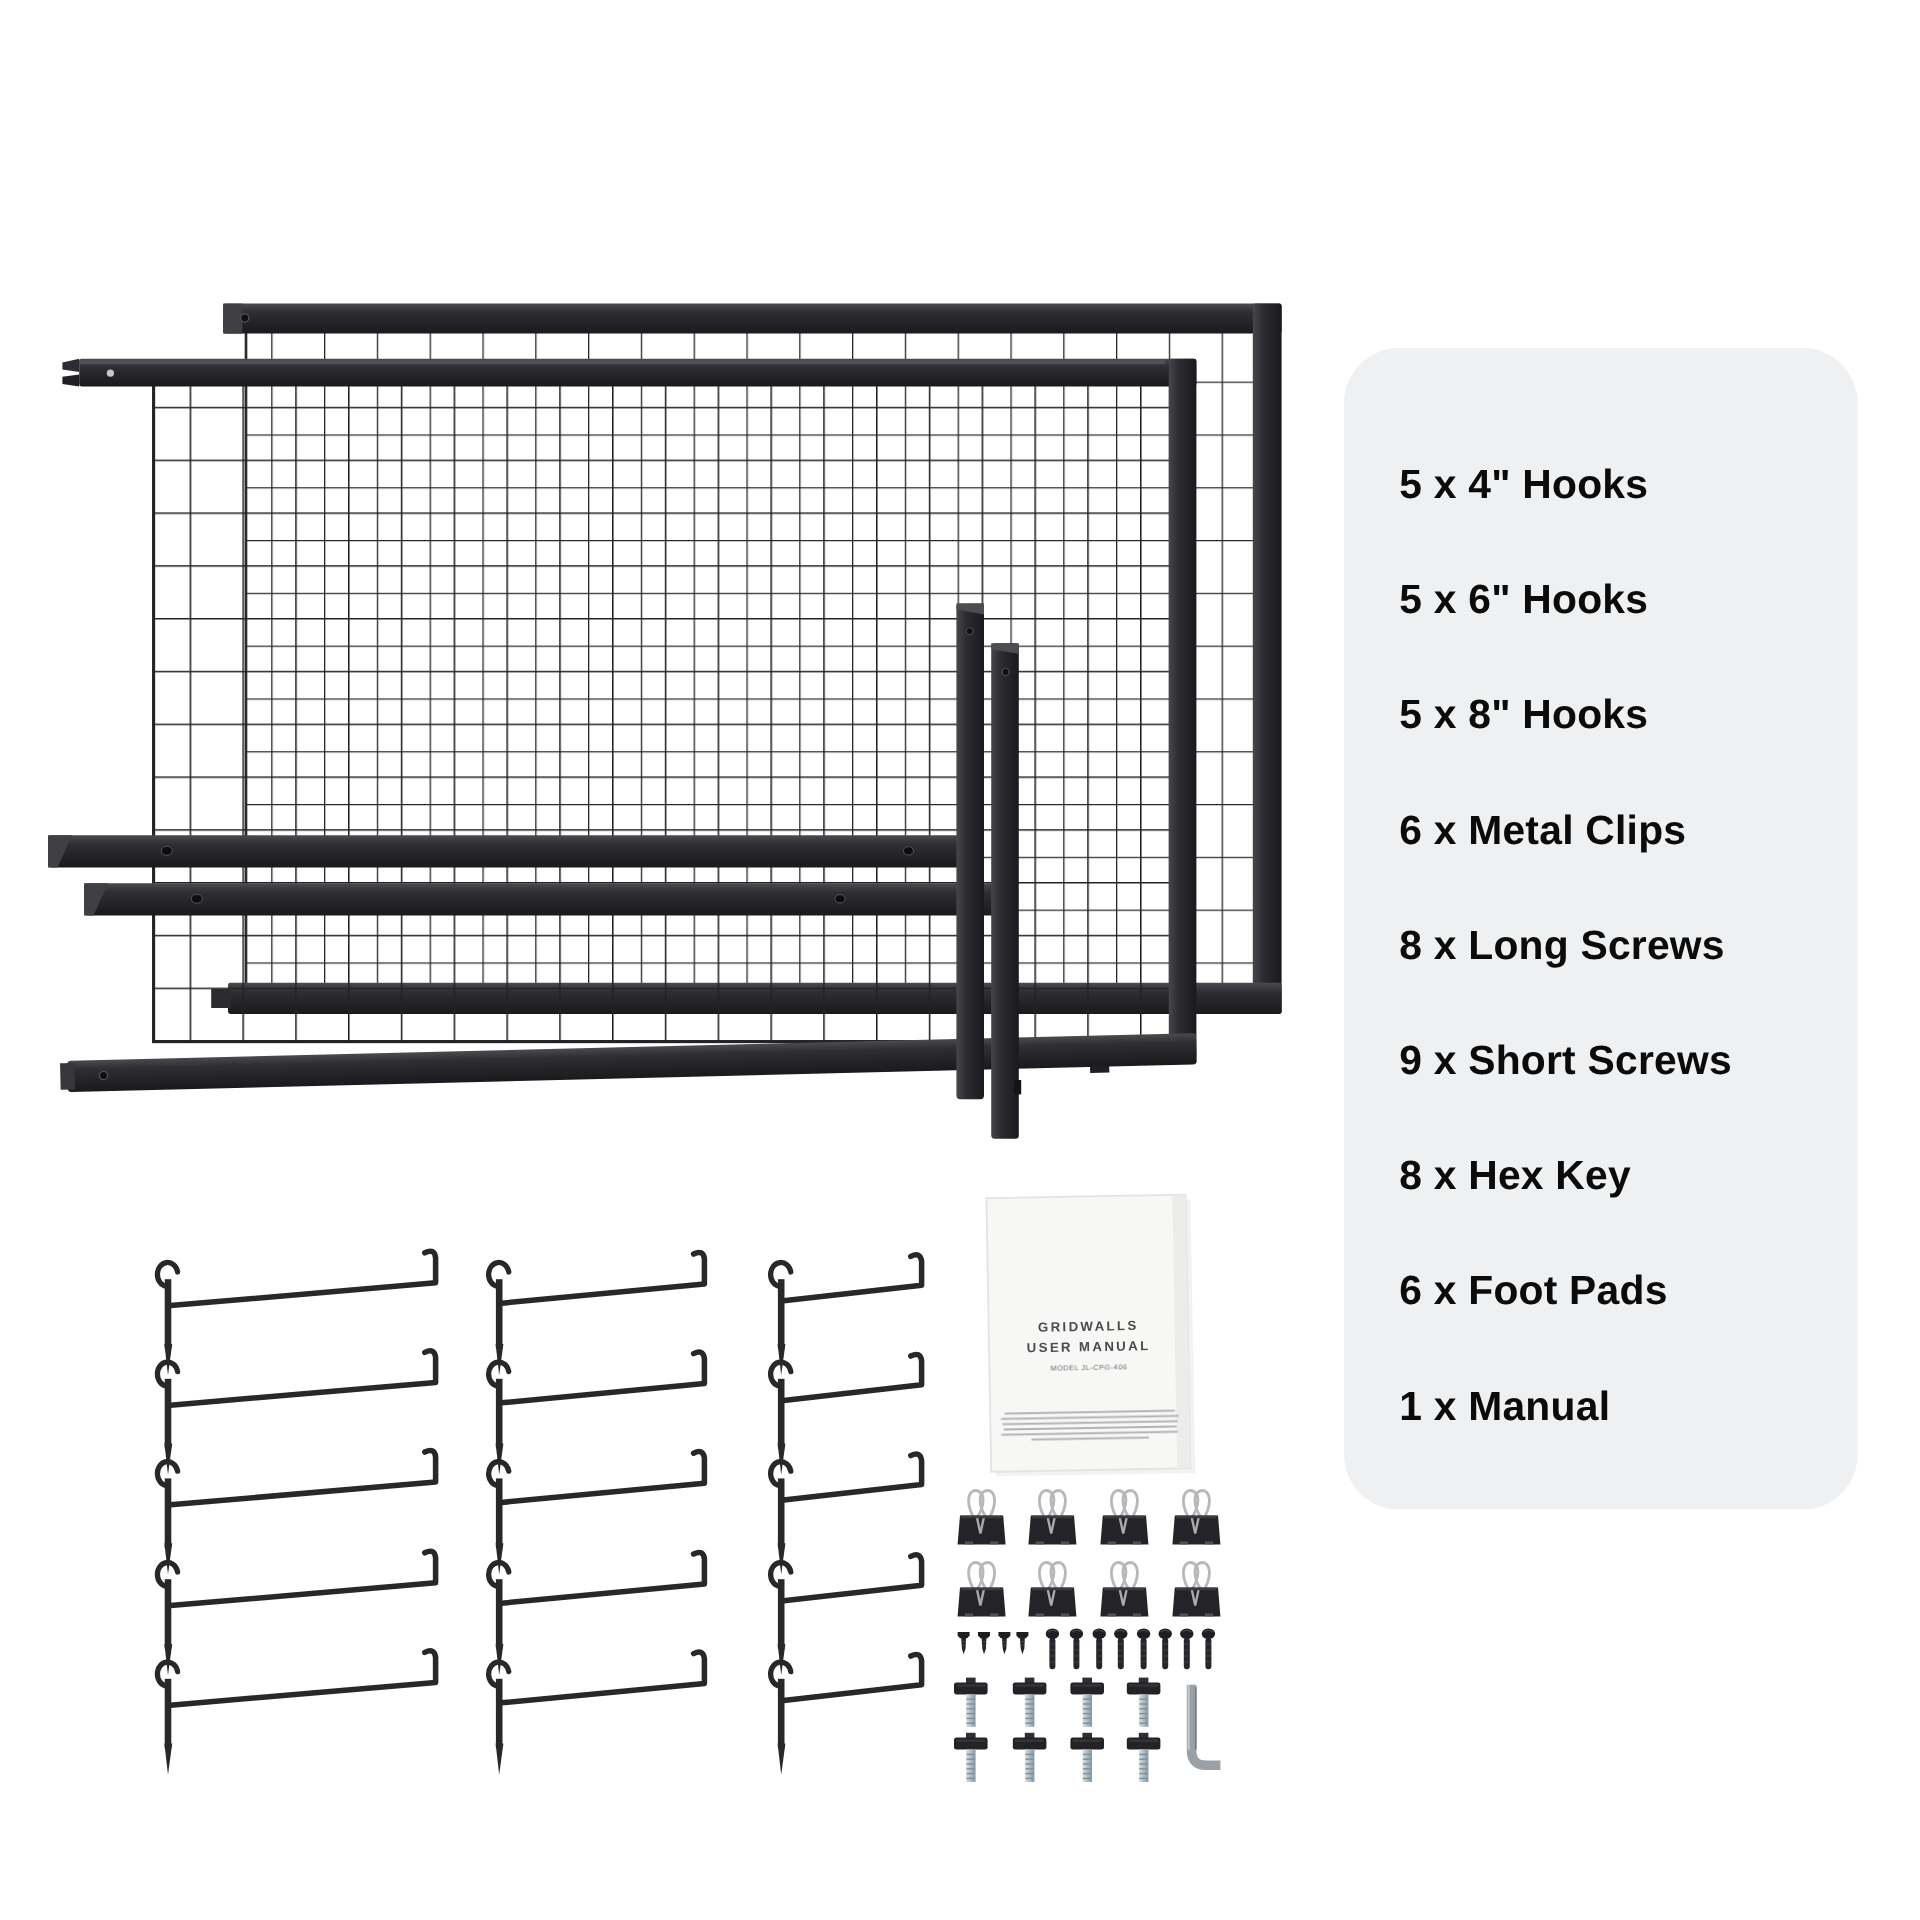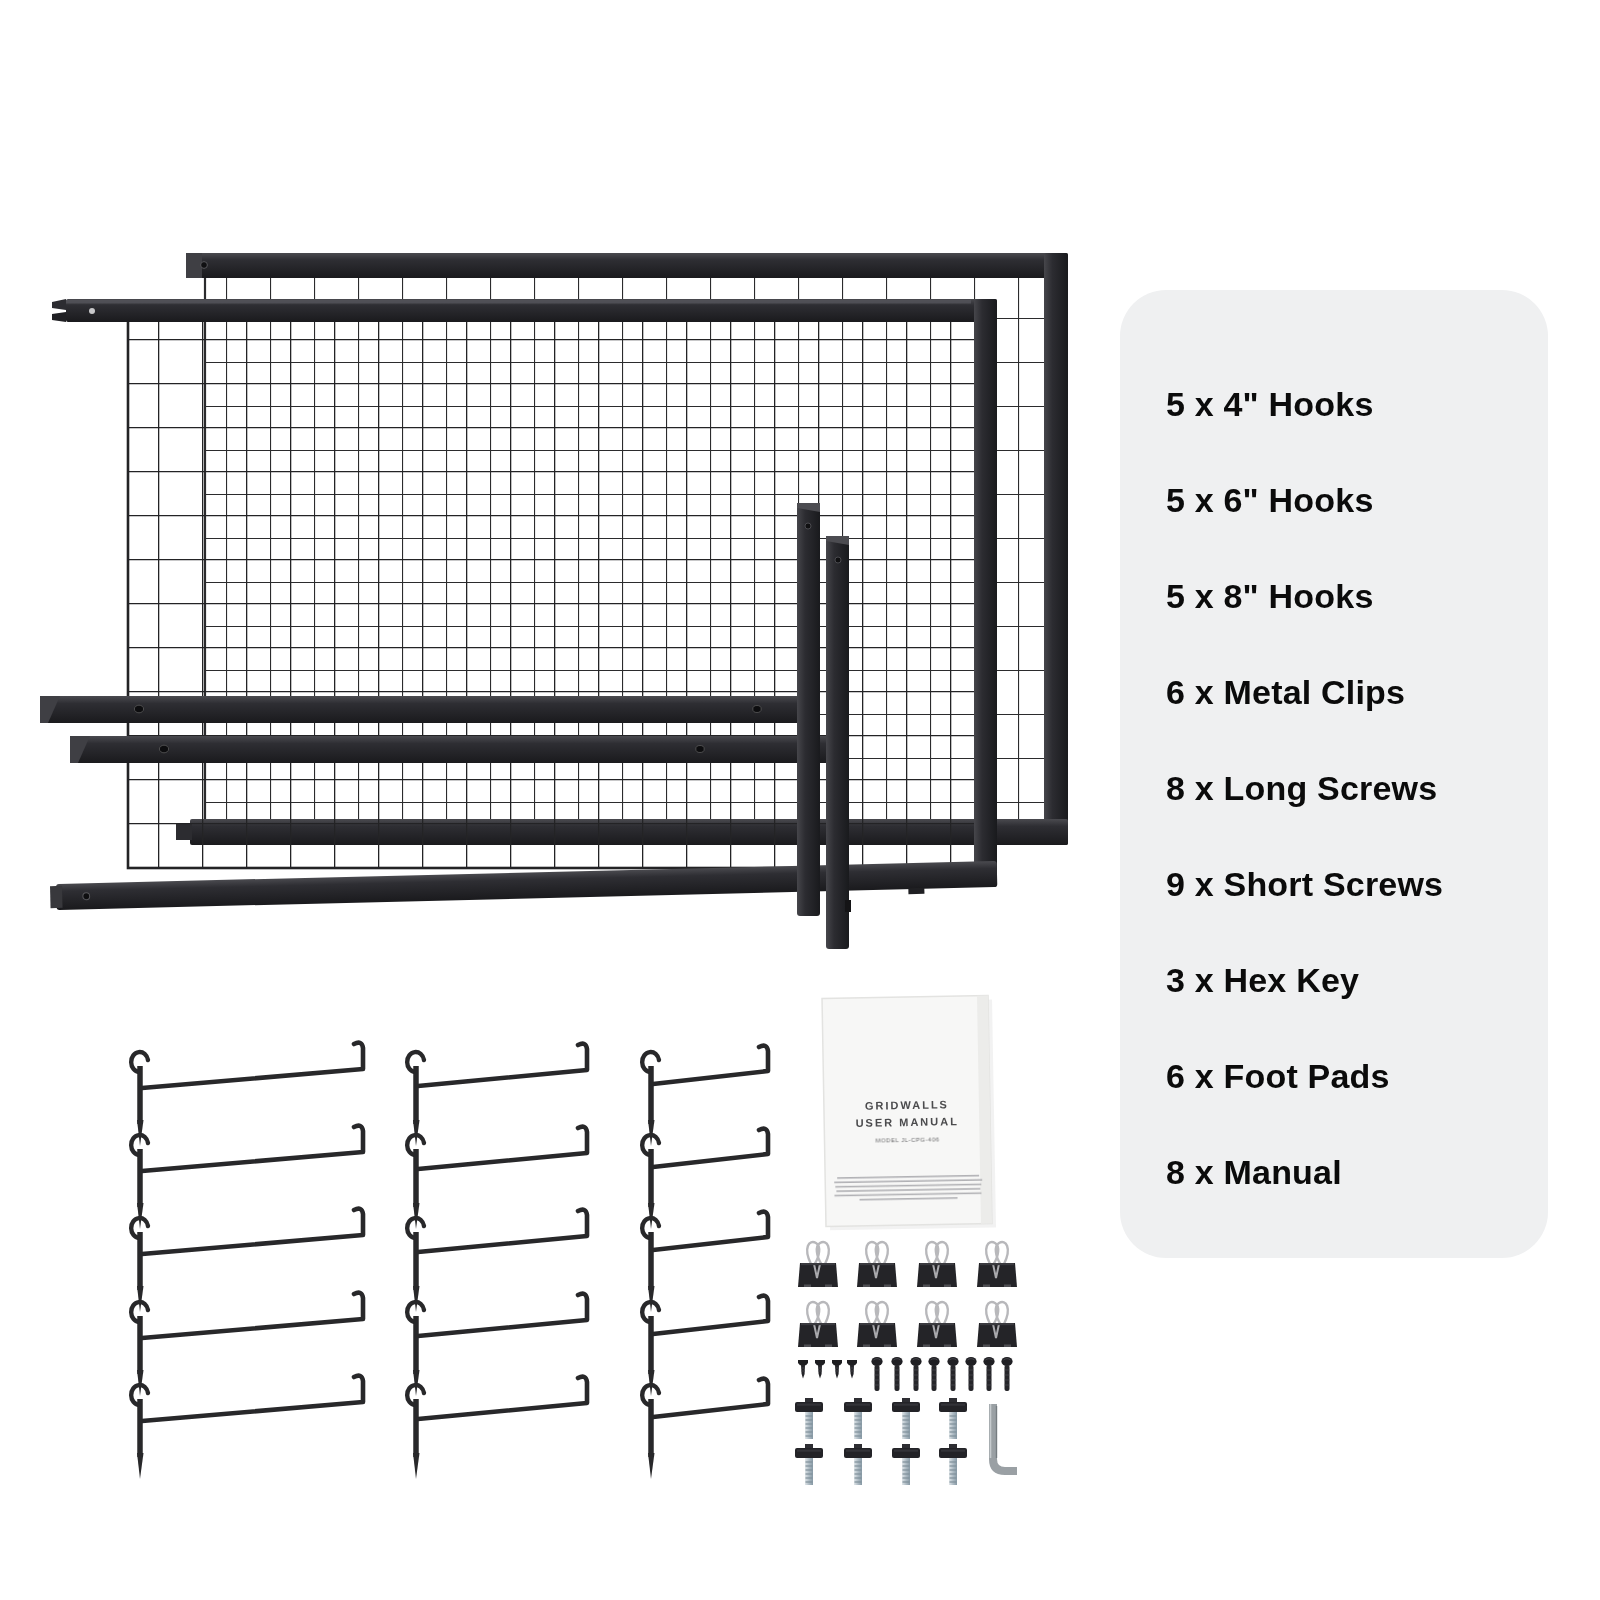--- a/index.html
+++ b/index.html
@@ -252,18 +252,18 @@
   </g>
 </svg>
 
   <div class="parts-panel">
     <div class="part-item">5 x 4" Hooks</div>
     <div class="part-item">5 x 6" Hooks</div>
     <div class="part-item">5 x 8" Hooks</div>
     <div class="part-item">6 x Metal Clips</div>
     <div class="part-item">8 x Long Screws</div>
     <div class="part-item">9 x Short Screws</div>
-    <div class="part-item">3 x Hex Key</div>
+    <div class="part-item">8 x Hex Key</div>
     <div class="part-item">6 x Foot Pads</div>
-    <div class="part-item">8 x Manual</div>
+    <div class="part-item">1 x Manual</div>
   </div>
 
 </div>
 
 </body></html>

